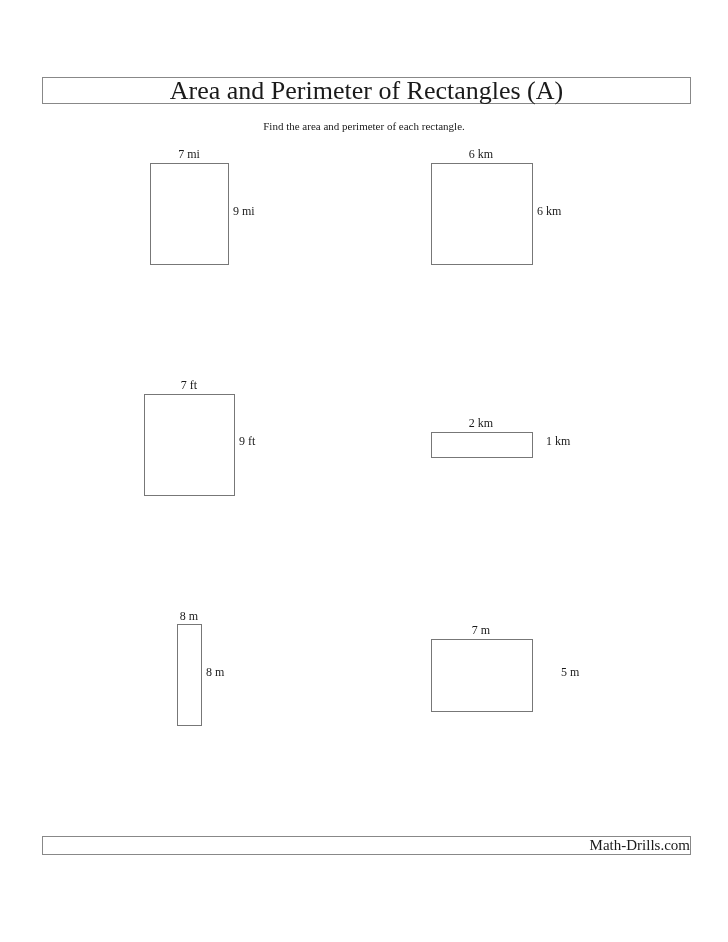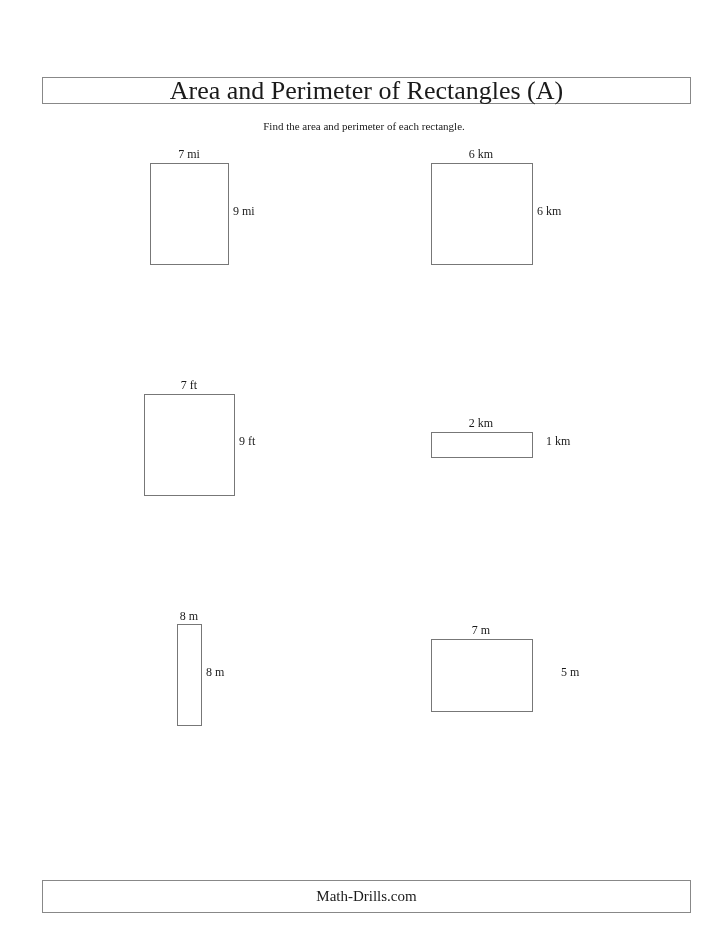--- a/index.html
+++ b/index.html
@@ -55,28 +55,28 @@
     }
     .label.top {
       transform: translateX(-50%);
     }
     .label.side {
       transform: translateY(-50%);
     }
     .footer-box {
       position: absolute;
       left: 42px;
-      top: 880px;
+      top: 836px;
       width: 649px;
-      height: 33px;
+      height: 19px;
       border: 1px solid #888;
       box-sizing: border-box;
       display: flex;
       align-items: center;
-      justify-content: center;
+      justify-content: flex-end;
     }
     .footer-text {
       font-size: 15px;
       line-height: 1;
     }
   </style>
 </head>
 <body>
 
 <div class="title-box">

